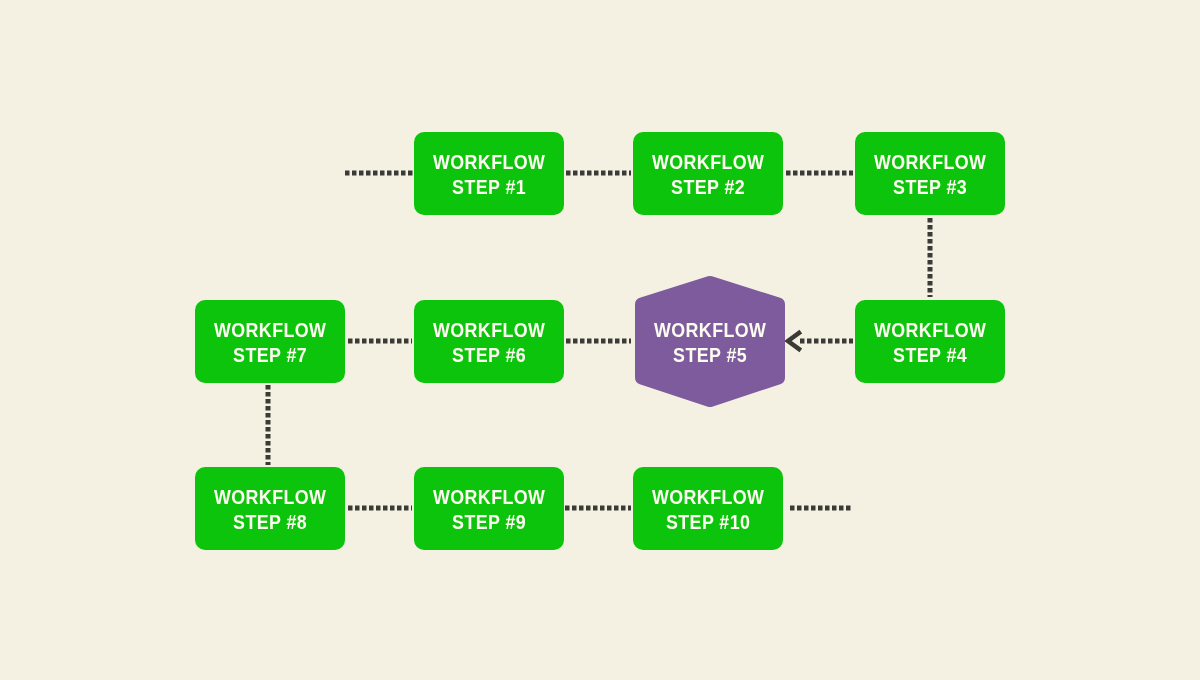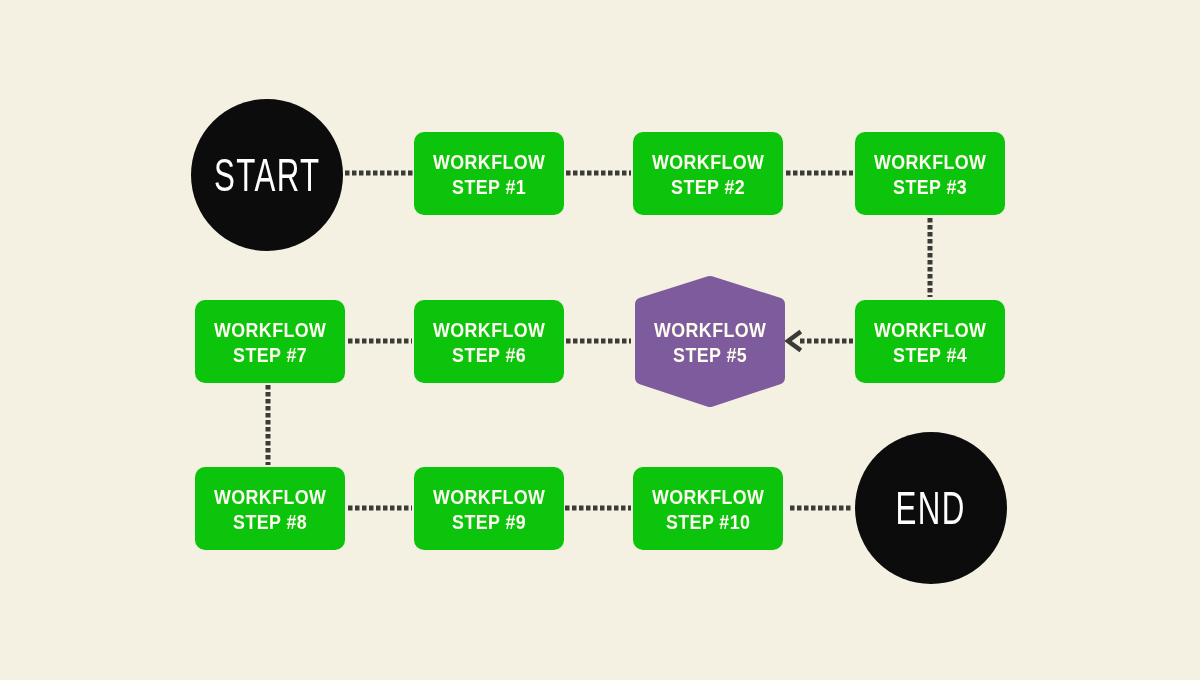--- a/index.html
+++ b/index.html
@@ -71,23 +71,20 @@
     <line class="wire" x1="800" y1="341" x2="853" y2="341"></line>
     <polyline class="arrowhead" points="799,333 788,341 799,349"></polyline>
     <line class="wire" x1="566" y1="341" x2="631" y2="341"></line>
     <line class="wire" x1="348" y1="341" x2="412" y2="341"></line>
     <line class="wire" x1="268" y1="385" x2="268" y2="465"></line>
     <line class="wire" x1="348" y1="508" x2="412" y2="508"></line>
     <line class="wire" x1="565" y1="508" x2="631" y2="508"></line>
     <line class="wire" x1="790" y1="508" x2="852" y2="508"></line>
   </svg>
 
-  <div class="node terminal" id="node-start">
-    <span class="terminal-label">START</span>
-  </div>
 
   <div class="node rect" id="node-step1">
     <div class="step-label">
       <span>WORKFLOW</span>
       <span>STEP #1</span>
     </div>
   </div>
 
   <div class="node rect" id="node-step2">
     <div class="step-label">
@@ -148,17 +145,14 @@
     </div>
   </div>
 
   <div class="node rect" id="node-step10">
     <div class="step-label">
       <span>WORKFLOW</span>
       <span>STEP #10</span>
     </div>
   </div>
 
-  <div class="node terminal" id="node-end">
-    <span class="terminal-label">END</span>
-  </div>
 
 </div>
 
 </body></html>

